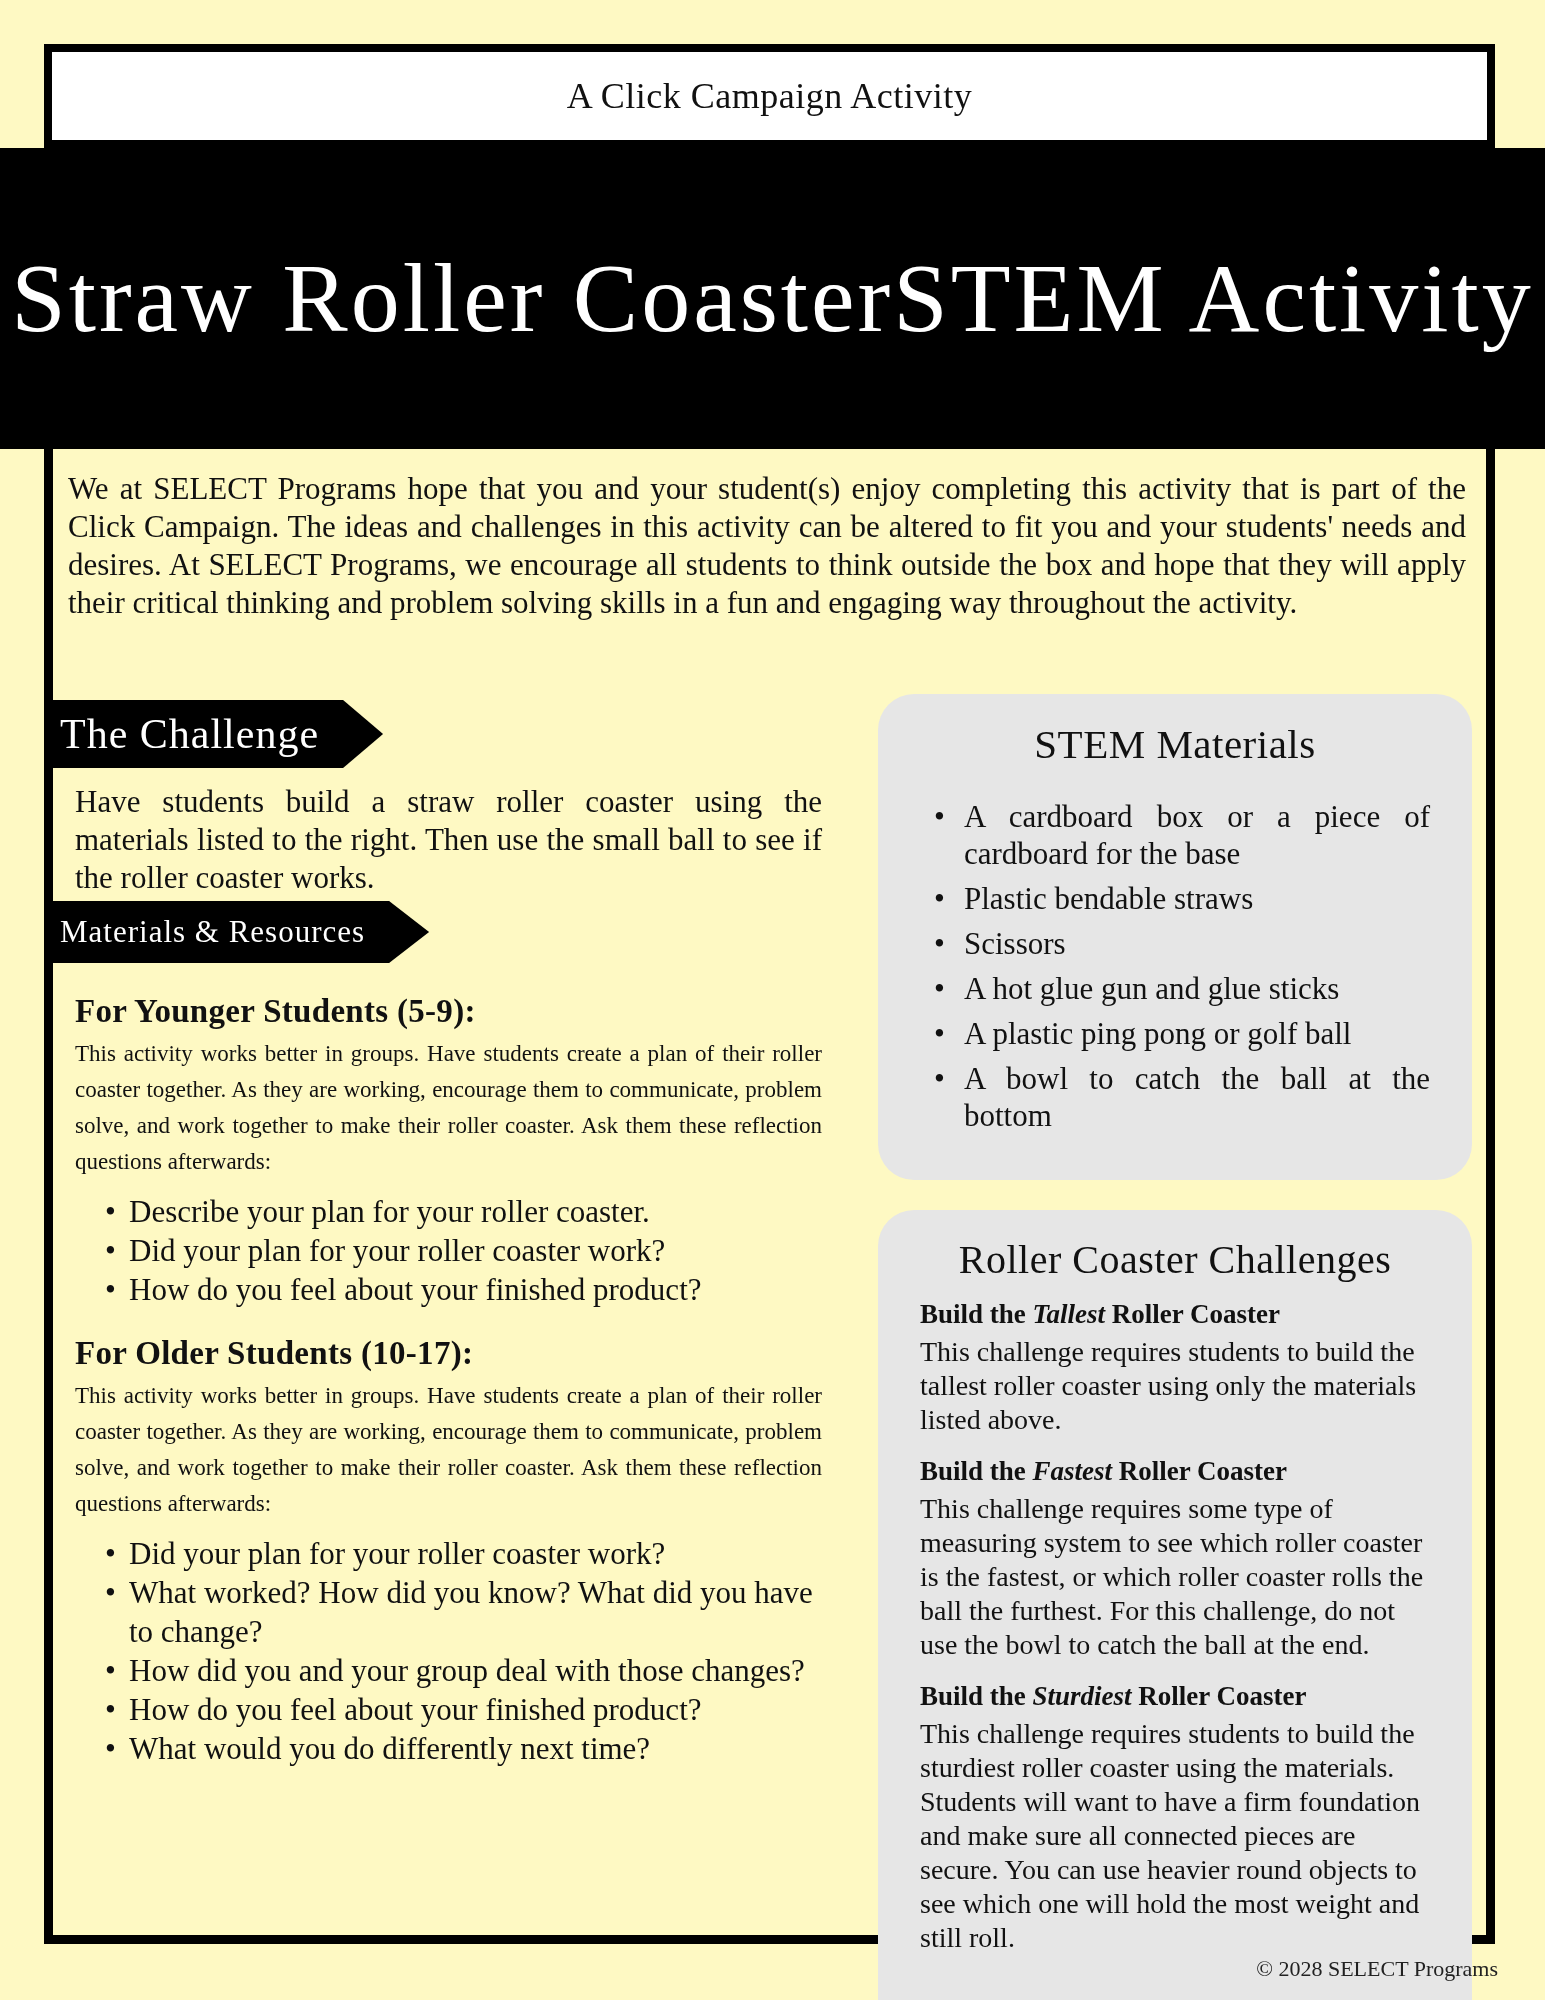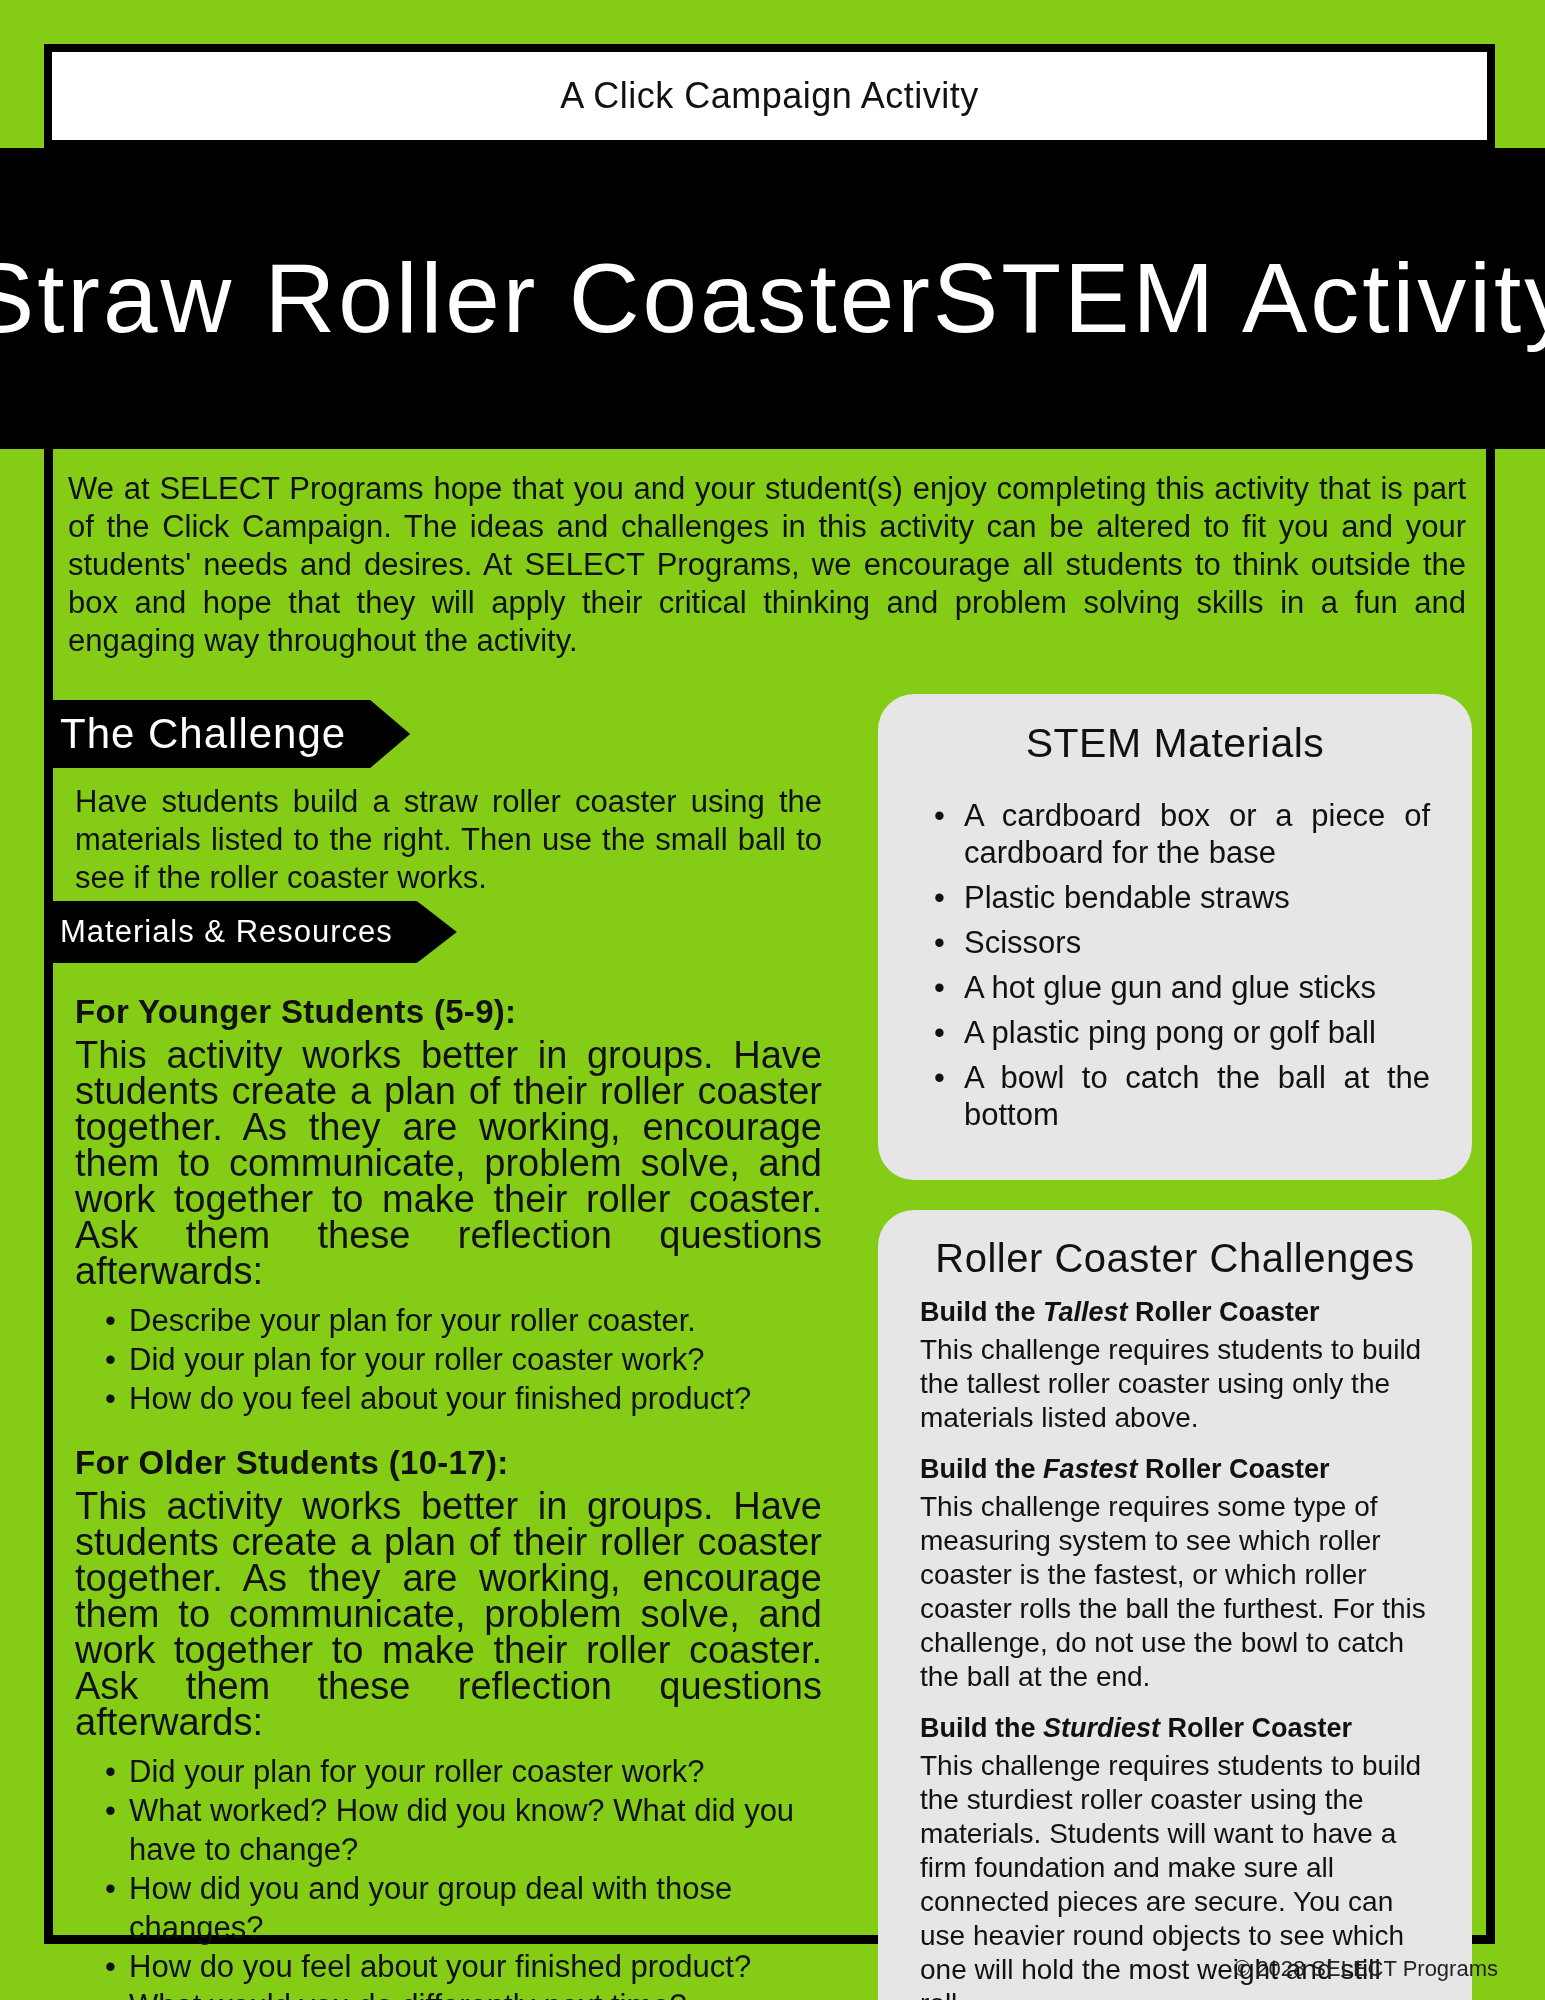--- a/index.html
+++ b/index.html
@@ -1,18 +1,18 @@
 <!DOCTYPE html>
 <html><head>
 <meta charset="utf-8">
 <style>
   html,body { margin:0; padding:0; background:#fff; }
   .page {
-    position:relative; width:1545px; height:2000px; background:#84cc16;
-    font-family:Liberation Sans, sans-serif; color:#111; overflow:hidden;
+    position:relative; width:1545px; height:2000px; background:#fef9c3;
+    font-family:Liberation Serif, serif; color:#111; overflow:hidden;
   }
   .frame {
     position:absolute; left:44px; top:44px; width:1451px; height:1900px;
     border:9px solid #000; box-sizing:border-box;
   }
   .campaign-box {
     position:absolute; left:44px; top:44px; width:1451px; height:104px;
     border:8px solid #000; box-sizing:border-box; background:#fff;
     display:flex; align-items:center; justify-content:center;
     font-size:36px; letter-spacing:0.5px;
@@ -35,21 +35,21 @@
     letter-spacing:1px;
   }
   .challenge-banner { top:700px; height:68px; font-size:42px; }
   .materials-banner { top:901px; height:62px; font-size:31px; }
   .challenge-body {
     position:absolute; left:75px; top:783px; width:747px; margin:0;
     font-size:31px; line-height:38px; text-align:justify;
   }
   .left-col { position:absolute; left:75px; top:993px; width:747px; }
   .left-col h3 { margin:0 0 6px 0; font-size:33px; font-weight:bold; letter-spacing:0.3px; }
-  .left-col p { margin:0 0 12px 0; font-size:38px; line-height:36px; text-align:justify; }
+  .left-col p { margin:0 0 12px 0; font-size:23px; line-height:36px; text-align:justify; }
   .left-col ul { margin:0 0 26px 0; padding:0 0 0 30px; list-style:none; }
   .left-col li { font-size:31px; line-height:39px; padding-left:24px; position:relative; }
   .left-col li::before { content:"\2022"; position:absolute; left:0; }
   .gray-box {
     position:absolute; left:878px; width:594px; background:#e6e6e6;
     border-radius:36px; box-sizing:border-box;
   }
   .stem-box { top:694px; height:486px; padding:26px 42px 32px; }
   .box-title { margin:0; text-align:center; font-size:41px; font-weight:400; letter-spacing:0.5px; }
   .stem-box ul { margin:30px 0 0 0; padding:0 0 0 14px; list-style:none; }

